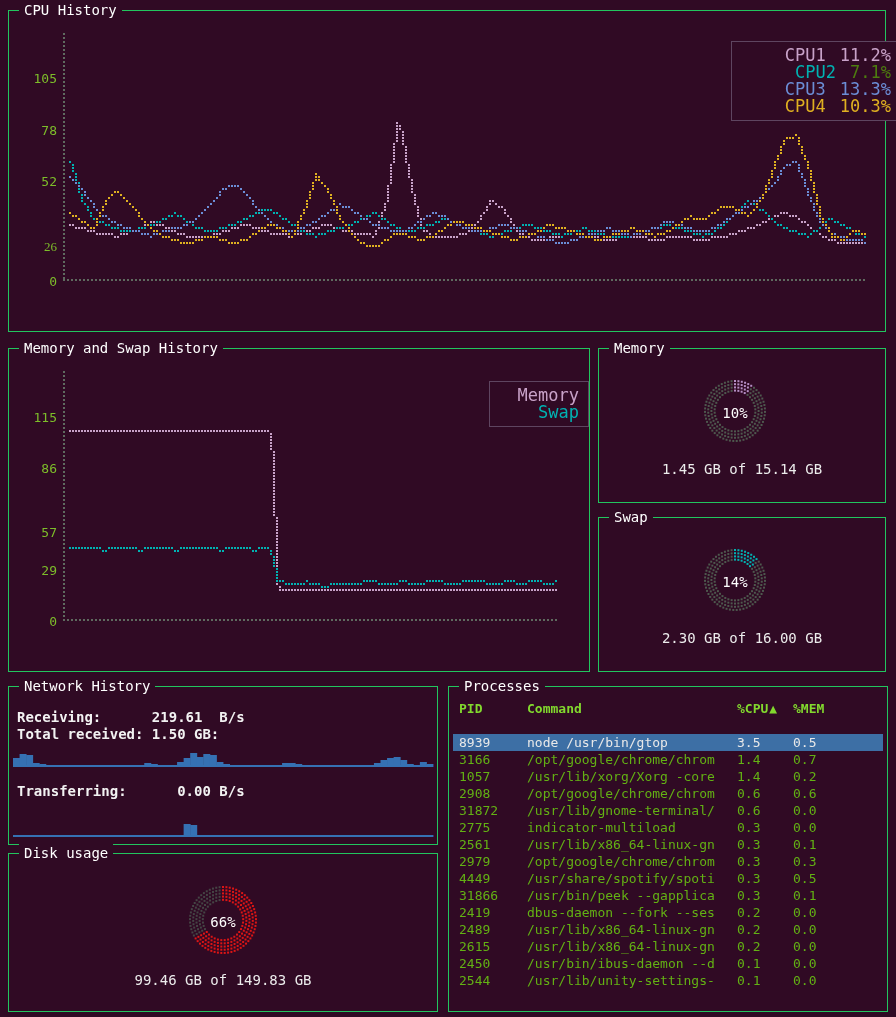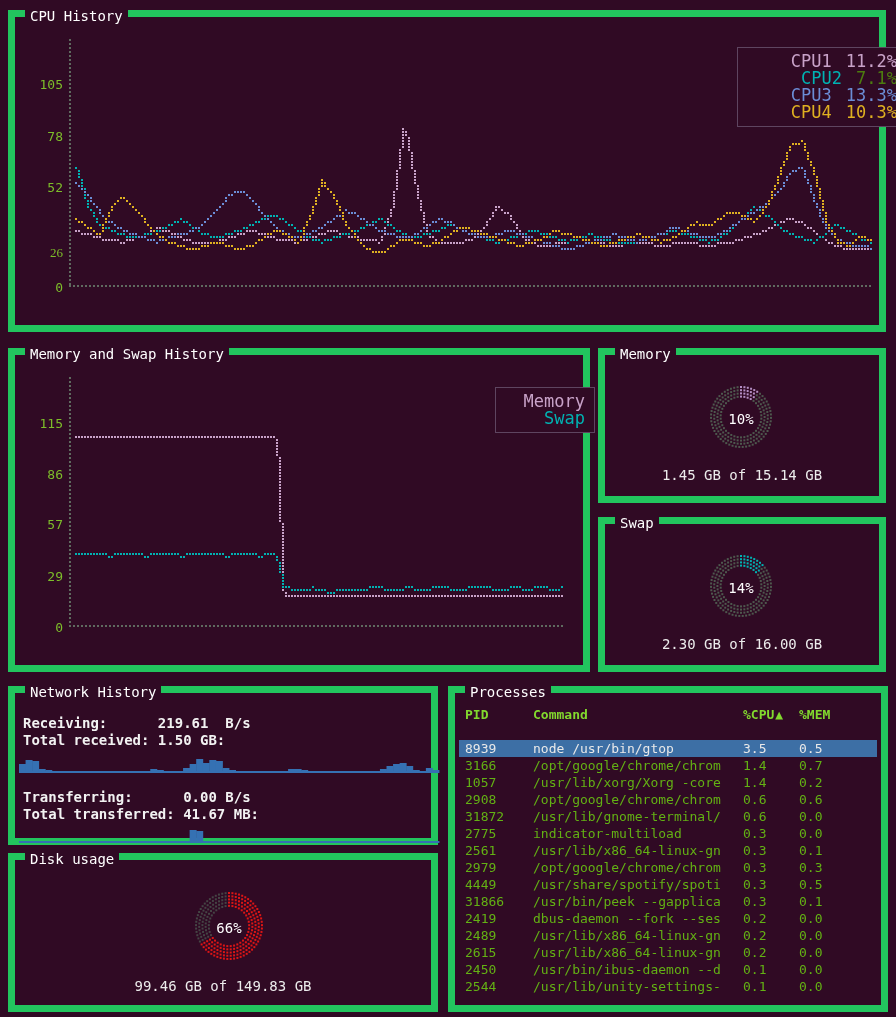--- a/index.html
+++ b/index.html
@@ -1,18 +1,18 @@
 <!DOCTYPE html>
 <html><head>
 <meta charset="utf-8">
 <style>
   html,body{margin:0;padding:0;background:#300a24;}
   body{width:896px;height:1017px;font-family:"DejaVu Sans Mono",monospace;-webkit-font-smoothing:none;}
   .screen{position:relative;width:896px;height:1017px;background:#300a24;overflow:hidden;}
-  .panel{position:absolute;border:7px solid #22c55e;box-sizing:border-box;}
+  .panel{position:absolute;border:1px solid #22c55e;box-sizing:border-box;}
   .panel-title{position:absolute;top:-10px;left:10px;background:#300a24;color:#ffffff;
     font-size:14px;line-height:18px;padding:0 5px;white-space:pre;z-index:3;}
   svg.chart{position:absolute;left:0;top:0;}
   .tick{position:absolute;left:12px;width:36px;text-align:right;color:#7dbd2a;font-size:13px;line-height:16px;margin-top:16px;}
   .legend{position:absolute;border:1px solid #5e4560;background:#300a24;padding:5px 9px;z-index:2;}
   .legend-row{display:flex;justify-content:flex-end;gap:14px;font-size:17px;line-height:17px;}
   .net-line{position:absolute;left:8px;color:#f2f2f2;font-weight:bold;font-size:14px;line-height:16px;white-space:pre;}
   .donut-pct{position:absolute;color:#ffffff;font-size:14px;text-align:center;width:70px;z-index:2;}
   .donut-detail{position:absolute;left:0;width:100%;text-align:center;color:#ececec;font-size:14px;}
   .proc-head{display:grid;grid-template-columns:68px 204px 56px 1fr;margin:13px 4px 0 4px;padding:0 6px;
@@ -2116,21 +2116,21 @@
     <div class="legend" id="mem-legend" style="left:480px;top:32px;width:80px;">
         <div class="legend-row">
           <span style="color: rgb(200, 162, 200);">Memory</span>
         </div>
         <div class="legend-row">
           <span style="color: rgb(0, 178, 178);">Swap</span>
         </div>
       </div>
   <div class="tick" style="top: 45px;">115</div>
       <div class="tick" style="top: 96.4435px;">86</div>
-      <div class="tick" style="top: 146px;">57</div>
+      <div class="tick" style="top: 160px;">57</div>
       <div class="tick" style="top: 197.557px;">29</div>
       <div class="tick" style="top: 249px;">0</div>
     </div>
 
   <div class="panel" id="p-memg" style="left:598px;top:348px;width:288px;height:155px;">
     <div class="panel-title">Memory</div>
     <svg class="chart" id="memg-svg" width="286" height="153">
         <rect x="135" y="31" width="2" height="2" fill="#b48ec4"></rect>
         <rect x="138.4197422967162" y="31.195547939543495" width="2" height="2" fill="#b48ec4"></rect>
         <rect x="141.79490302277293" y="31.779642491729994" width="2" height="2" fill="#b48ec4"></rect>
@@ -2648,21 +2648,20 @@
         <rect x="391.1875" y="148" width="7" height="2" fill="#3571b3"></rect>
         <rect x="397.75" y="148" width="7" height="2" fill="#3571b3"></rect>
         <rect x="404.3125" y="148" width="7" height="2" fill="#3571b3"></rect>
         <rect x="410.875" y="148" width="7" height="2" fill="#3571b3"></rect>
         <rect x="417.4375" y="148" width="7" height="2" fill="#3571b3"></rect>
         <rect x="4" y="148" width="420" height="2" fill="#3571b3"></rect>
       </svg>
     <div class="net-line" style="top:22px;">Receiving:      219.61  B/s</div>
     <div class="net-line" style="top:39px;">Total received: 1.50 GB:</div>
     <div class="net-line" style="top:96px;">Transferring:      0.00 B/s</div>
-    <div class="net-line" style="top:113px;">Total transferred: 41.67 MB:</div>
   </div>
 
   <div class="panel" id="p-disk" style="left:8px;top:853px;width:430px;height:159px;">
     <div class="panel-title">Disk usage</div>
     <svg class="chart" id="disk-svg" width="428" height="157">
         <rect x="213" y="32" width="2" height="2" fill="#dd1515"></rect>
         <rect x="216.39309290553288" y="32.174904104718564" width="2" height="2" fill="#dd1515"></rect>
         <rect x="219.75021818216464" y="32.69776239185319" width="2" height="2" fill="#dd1515"></rect>
         <rect x="223.0357894668081" y="33.563032433488374" width="2" height="2" fill="#dd1515"></rect>
         <rect x="226.2149788864918" y="34.76154215192884" width="2" height="2" fill="#dd1515"></rect>

